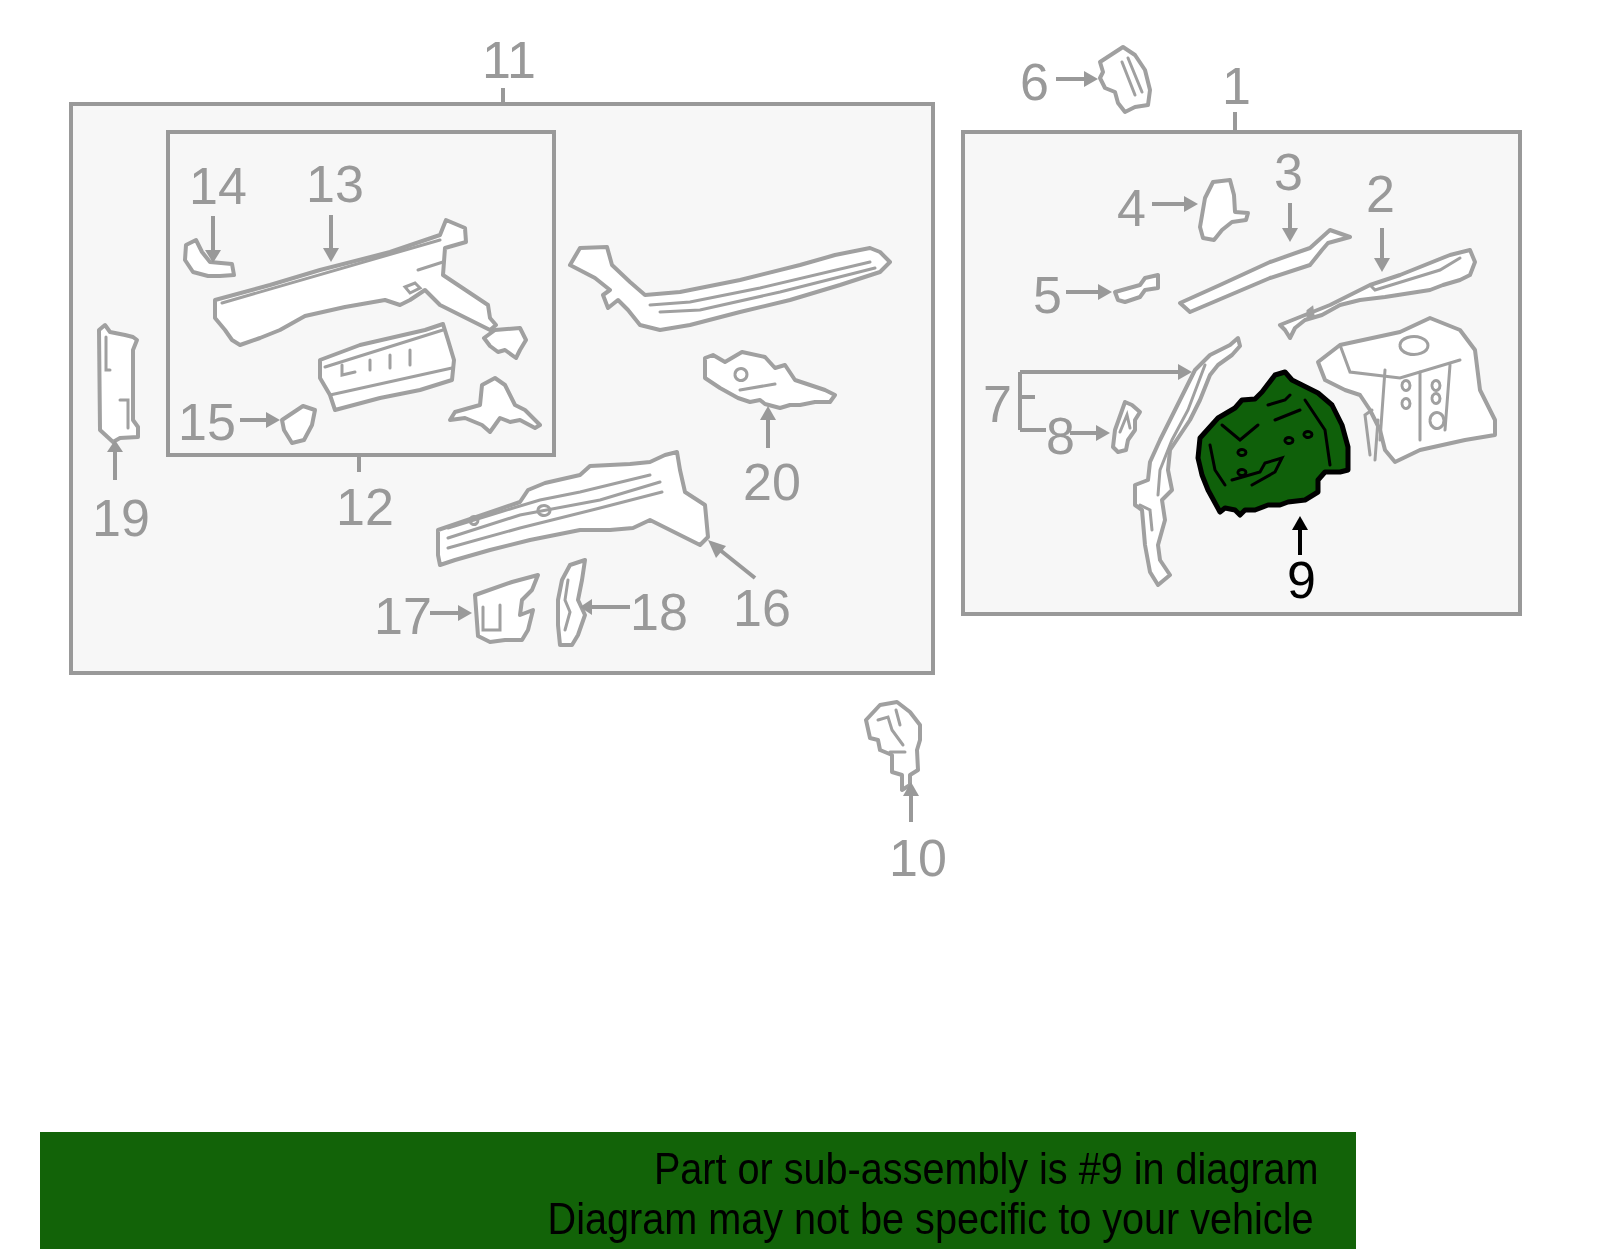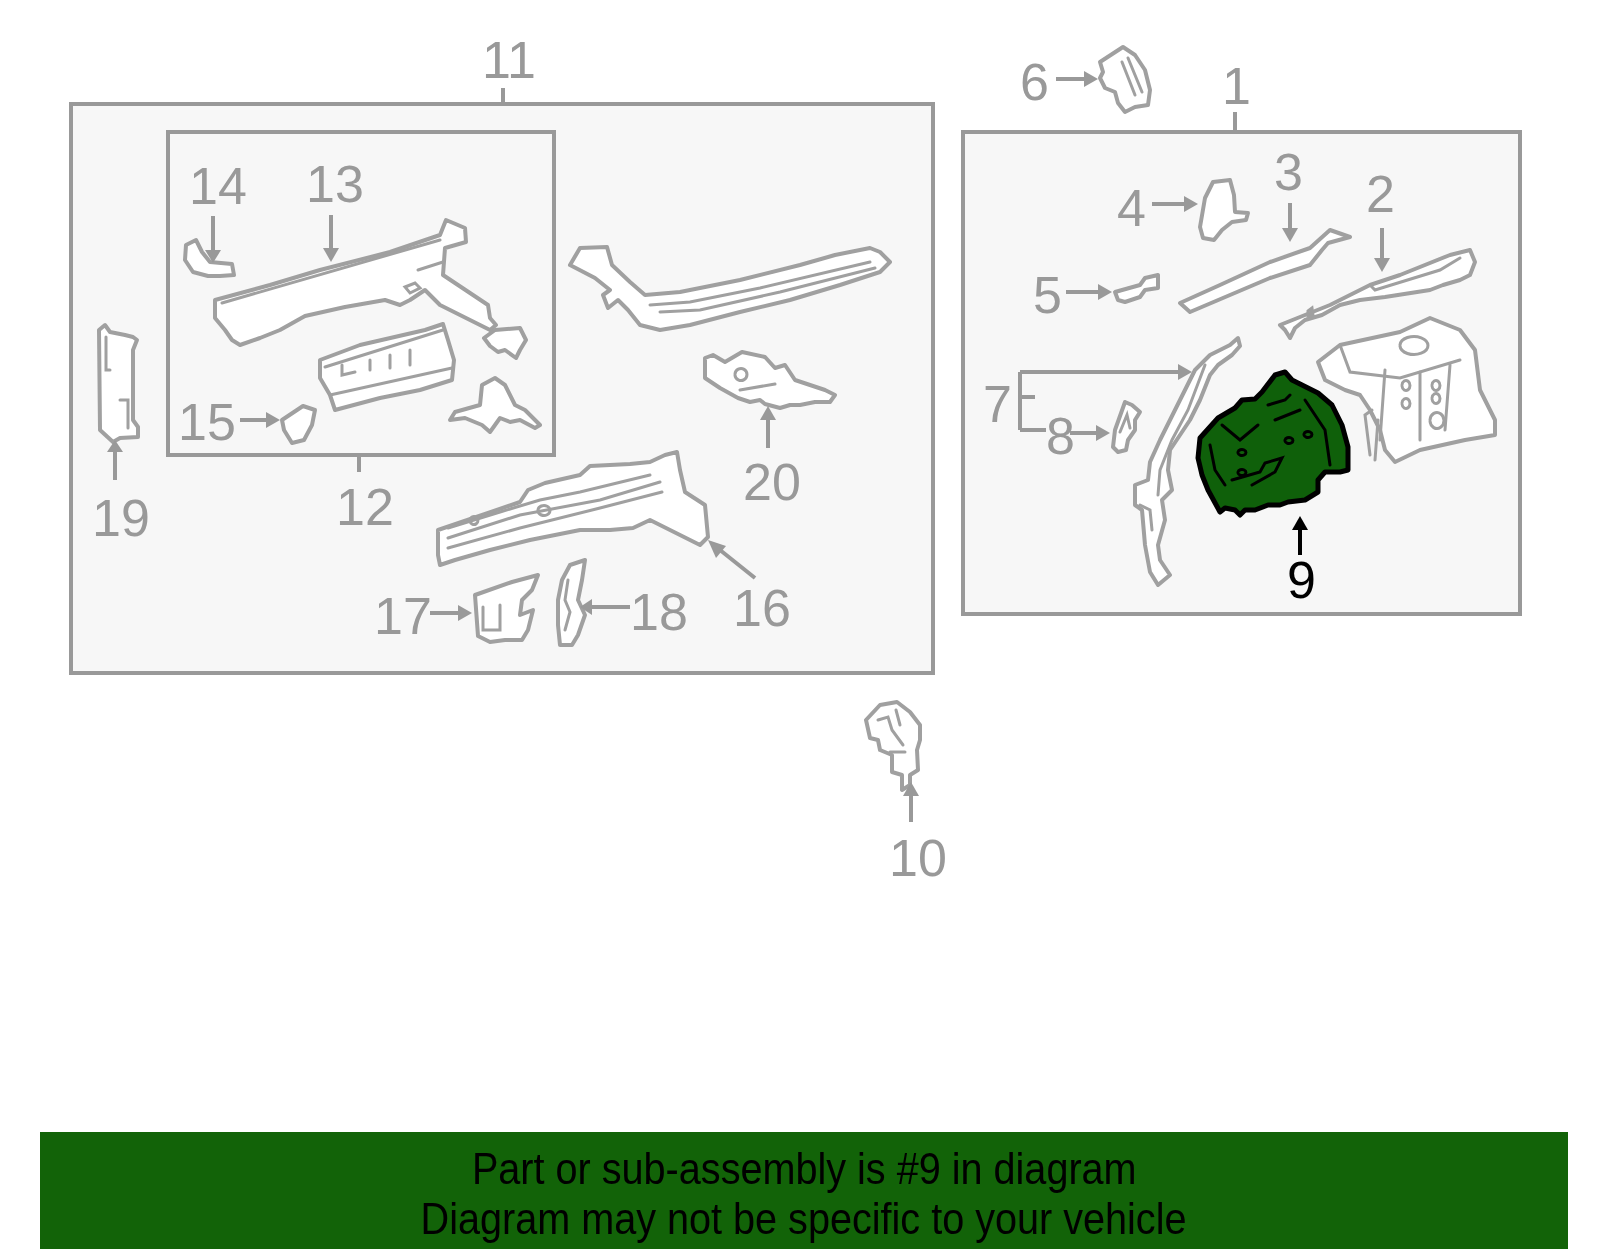--- a/index.html
+++ b/index.html
@@ -9,21 +9,21 @@
     .lbl-hl { fill: #000000; }
     .box { fill: #f7f7f7; stroke: #999999; stroke-width: 4; }
     .part { fill: #ffffff; stroke: #a0a0a0; stroke-width: 4; stroke-linejoin: round; }
     .pline { fill: none; stroke: #a0a0a0; stroke-width: 3; stroke-linecap: round; }
     .lead { stroke: #999999; stroke-width: 4; fill: none; }
     .arrowhead { fill: #999999; }
     .part-hl { fill: #0f600a; stroke: #000000; stroke-width: 5; stroke-linejoin: round; }
     .pline-hl { fill: none; stroke: #000000; stroke-width: 3; stroke-linecap: round; }
     .lead-hl { stroke: #000000; stroke-width: 4; }
     .arrowhead-hl { fill: #000000; }
-    #banner { position: absolute; left: 40px; top: 1132px; width: 1528px; height: 117px; background: #126308; display: flex; flex-direction: column; align-items: center; justify-content: flex-start; }
+    #banner { position: absolute; left: 40px; top: 1132px; width: 1316px; height: 117px; background: #126308; display: flex; flex-direction: column; align-items: flex-end; justify-content: flex-start; }
     #banner .line { font-family: "Liberation Sans", sans-serif; font-size: 44px; color: #000000; line-height: 50px; transform: scaleX(0.9); white-space: nowrap; }
     #banner .line1 { margin-top: 12px; }
   </style>
 </head>
 <body>
 
 <svg id="diagram" viewBox="0 0 1600 1249" xmlns="http://www.w3.org/2000/svg">
 
   <g>
     <line class="lead" x1="503" y1="88" x2="503" y2="104"></line>

